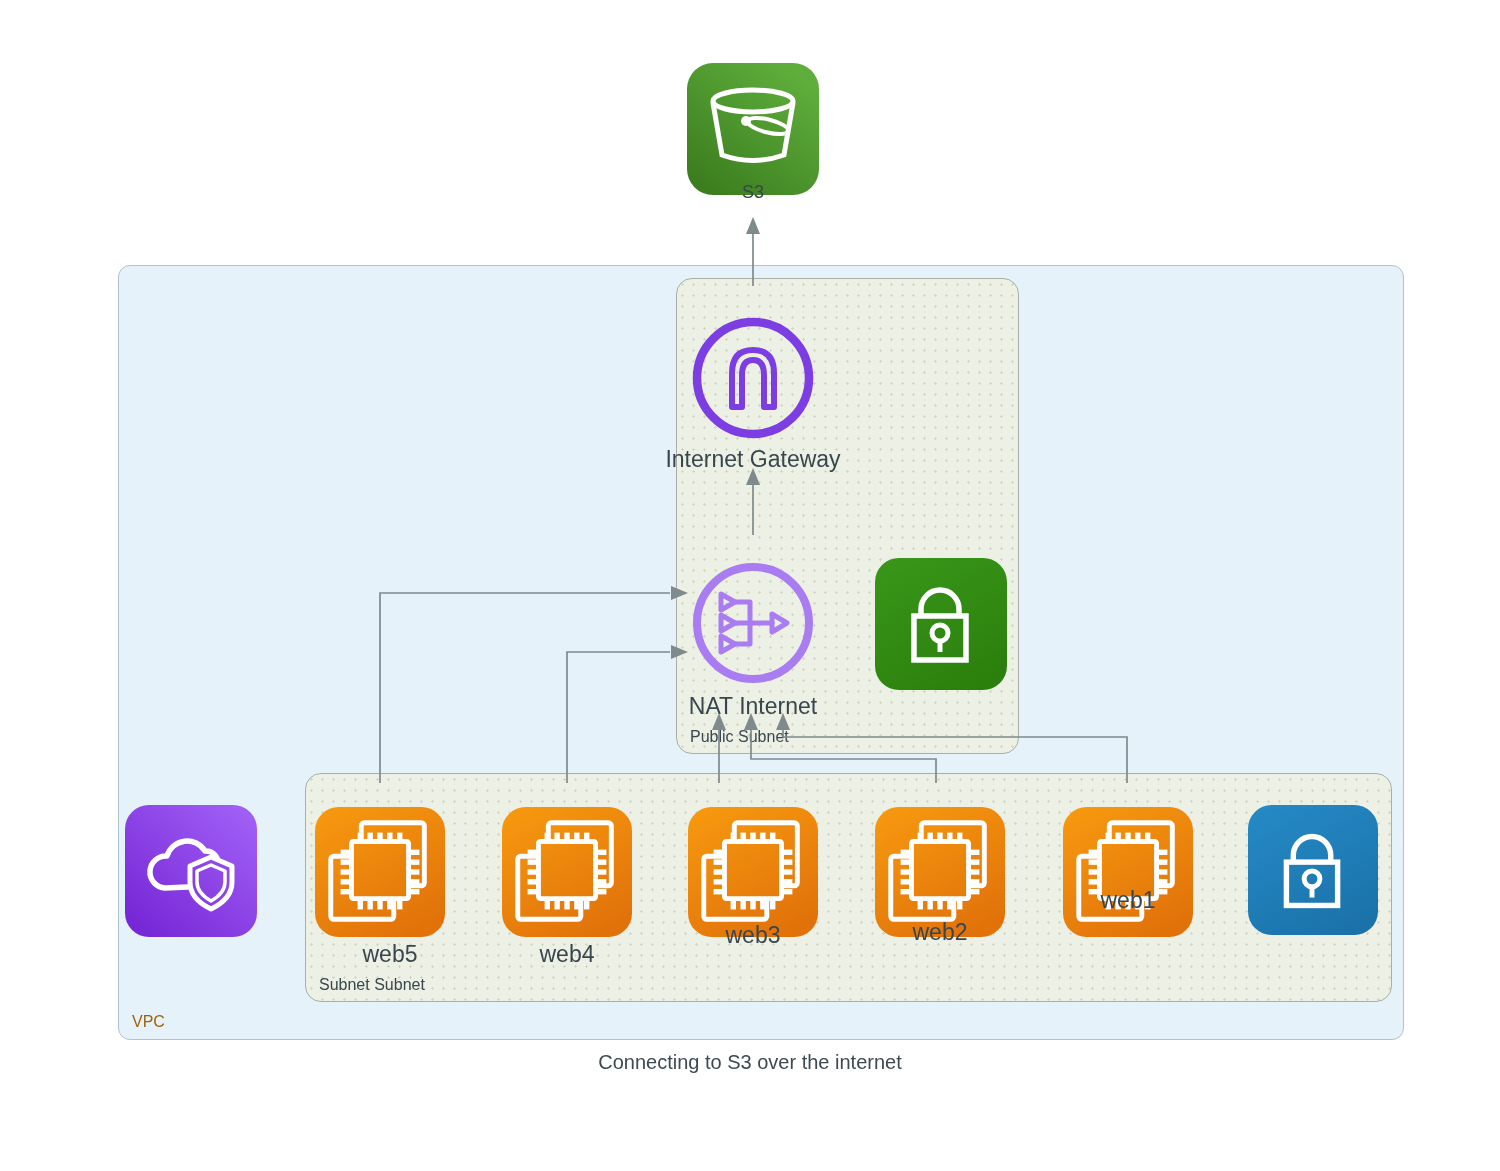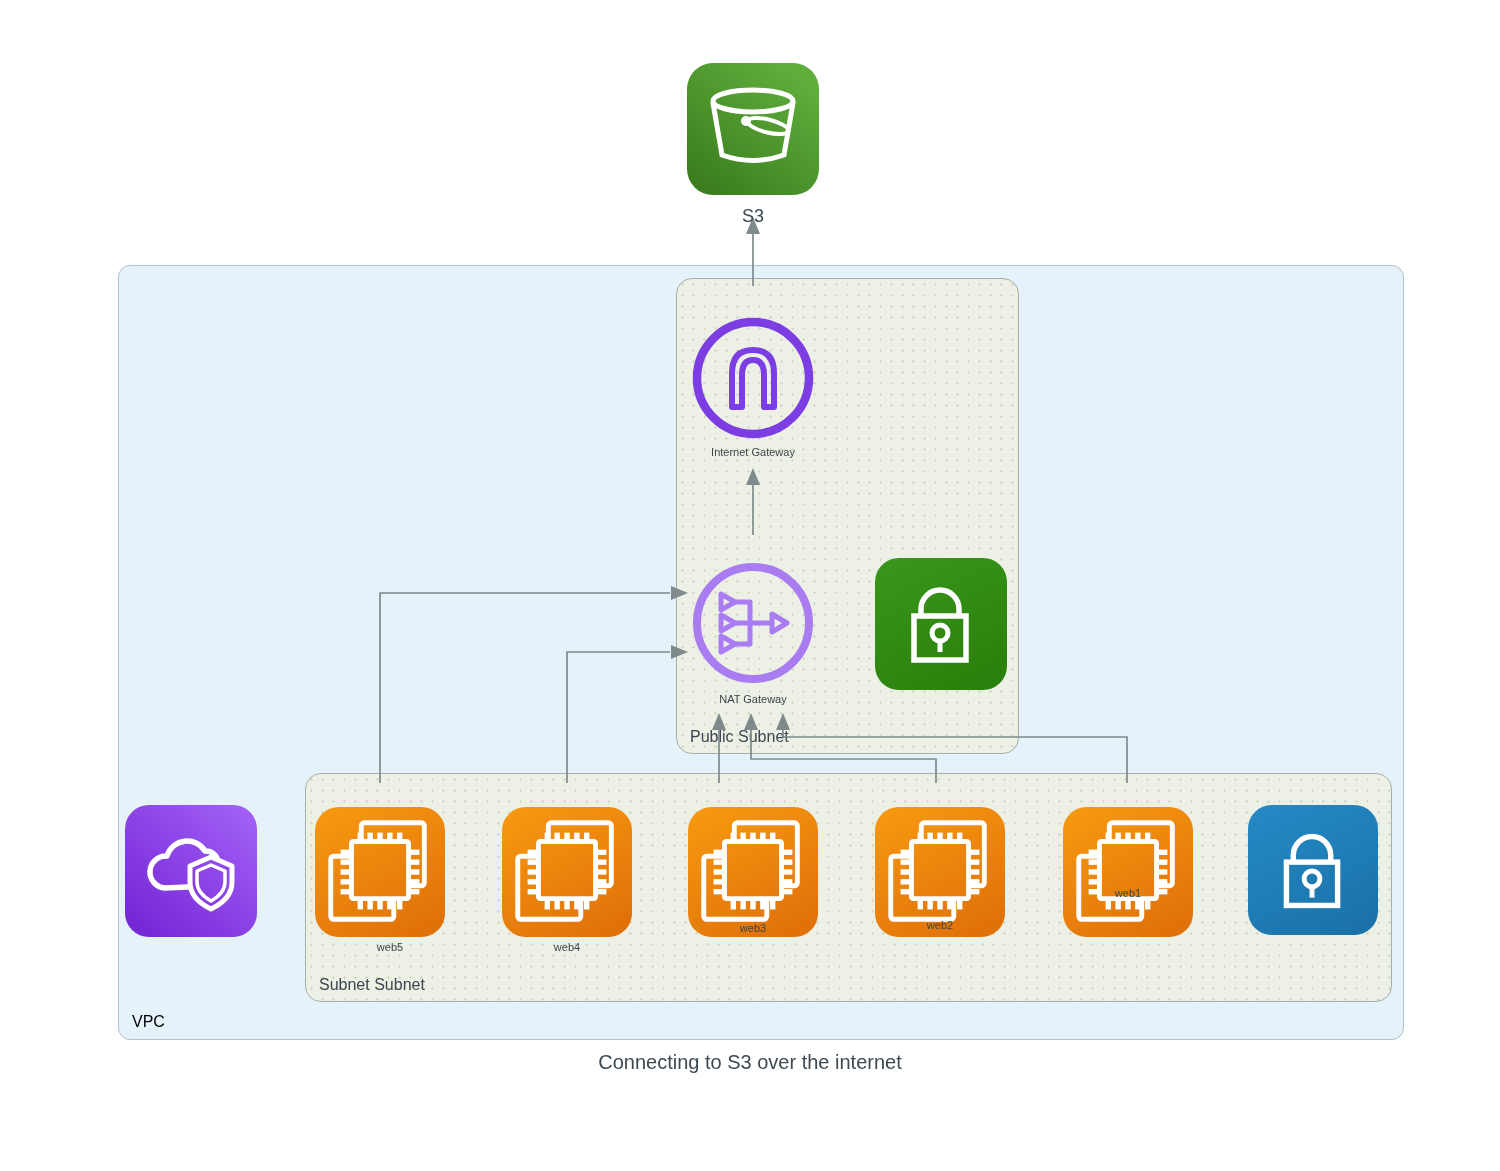--- a/index.html
+++ b/index.html
@@ -7,24 +7,24 @@
          font-family:"Liberation Sans",sans-serif;overflow:hidden;}
   .vpc{position:absolute;left:118px;top:265px;width:1284px;height:773px;
        background:#E6F2FA;border:1.5px solid #AFC3CF;border-radius:12px;z-index:1;}
   .subnet{position:absolute;background-color:#EDF1E5;
           background-image:radial-gradient(rgba(140,150,110,0.28) 1px, transparent 1.2px);
           background-size:11px 11px;
           border:1.5px solid #A8AFA9;border-radius:16px;z-index:2;}
   .public-subnet{left:676px;top:278px;width:341px;height:474px;}
   .private-subnet{left:305px;top:773px;width:1085px;height:227px;}
   .corner-label{position:absolute;left:13px;bottom:7px;font-size:16px;color:#3A4750;z-index:4;}
-  .vpc-label{position:absolute;left:13px;bottom:8px;font-size:16px;color:#000000;z-index:4;}
+  .vpc-label{position:absolute;left:13px;bottom:8px;font-size:16px;color:#a16207;z-index:4;}
   .arrow-layer{position:absolute;left:0;top:0;width:1500px;height:1171px;z-index:3;pointer-events:none;}
   .icon{position:absolute;z-index:4;display:block;}
-  .node-label{position:absolute;text-align:center;font-size:11px;color:#39464E;z-index:4;}
+  .node-label{position:absolute;text-align:center;font-size:23px;color:#39464E;z-index:4;}
   .caption{position:absolute;left:0;top:1051px;width:1500px;text-align:center;
            font-size:20px;color:#3E4A52;z-index:4;}
 </style>
 </head>
 <body>
 
 <div class="stage">
 
   <svg width="0" height="0" style="position:absolute" aria-hidden="true">
     <defs>
@@ -86,40 +86,40 @@
 
   <svg class="icon" style="left:687px;top:63px" width="132" height="132" viewBox="0 0 132 132">
     <rect x="0" y="0" width="132" height="132" rx="26" fill="url(#gS3)"></rect>
     <g stroke="#ffffff" fill="none" stroke-width="5" stroke-linecap="round">
       <ellipse cx="66" cy="38" rx="40" ry="11"></ellipse>
       <path d="M26,40 L35,92 Q66,103 97,92 L106,40"></path>
       <ellipse cx="81" cy="63" rx="21" ry="6.5" transform="rotate(14 81 63)" stroke-width="4"></ellipse>
     </g>
     <circle cx="59" cy="58" r="5" fill="#ffffff"></circle>
   </svg>
-  <div class="node-label" style="left:703px;top:206px;width:100px;font-size:18px">S3</div>
+  <div class="node-label" style="left:703px;top:182px;width:100px;font-size:18px">S3</div>
 
   <svg class="icon" style="left:688px;top:313px" width="130" height="130" viewBox="0 0 130 130">
     <circle cx="65" cy="65" r="56" fill="none" stroke="#7C3DE3" stroke-width="8.5"></circle>
     <path d="M44,94 V60 Q44,37 65,37 Q86,37 86,60 V94 H76 V62 Q76,47 65,47 Q54,47 54,62 V94 Z" fill="none" stroke="#7C3DE3" stroke-width="6" stroke-linejoin="round"></path>
   </svg>
   <div class="node-label" style="left:653px;top:446px;width:200px">Internet Gateway</div>
 
   <svg class="icon" style="left:688px;top:558px" width="130" height="130" viewBox="0 0 130 130">
     <circle cx="65" cy="65" r="56" fill="none" stroke="#A97CF2" stroke-width="8"></circle>
     <g fill="none" stroke="#A97CF2" stroke-width="5" stroke-linejoin="round" stroke-linecap="round">
       <path d="M33,36 L47,44 L33,52 Z"></path>
       <path d="M33,57 L47,65 L33,73 Z"></path>
       <path d="M33,78 L47,86 L33,94 Z"></path>
       <path d="M47,44 H62 V86 H47"></path>
       <path d="M47,65 H84"></path>
       <path d="M84,56 L99,65 L84,74 Z"></path>
     </g>
   </svg>
-  <div class="node-label" style="left:678px;top:693px;width:150px">NAT Gateway</div>
+  <div class="node-label" style="left:678px;top:693px;width:150px">NAT Internet</div>
 
   <svg class="icon" style="left:875px;top:558px" width="132" height="132" viewBox="0 0 132 132">
     <rect x="0" y="0" width="132" height="132" rx="24" fill="url(#gLG)"></rect>
     <g stroke="#ffffff" fill="none" stroke-width="5.5">
       <path d="M46,58 V51 a19,19 0 0 1 38,0 V58"></path>
       <rect x="39" y="58" width="52" height="44"></rect>
       <circle cx="65" cy="75" r="8" stroke-width="5"></circle>
       <line x1="65" y1="83" x2="65" y2="94" stroke-width="5"></line>
     </g>
   </svg>

